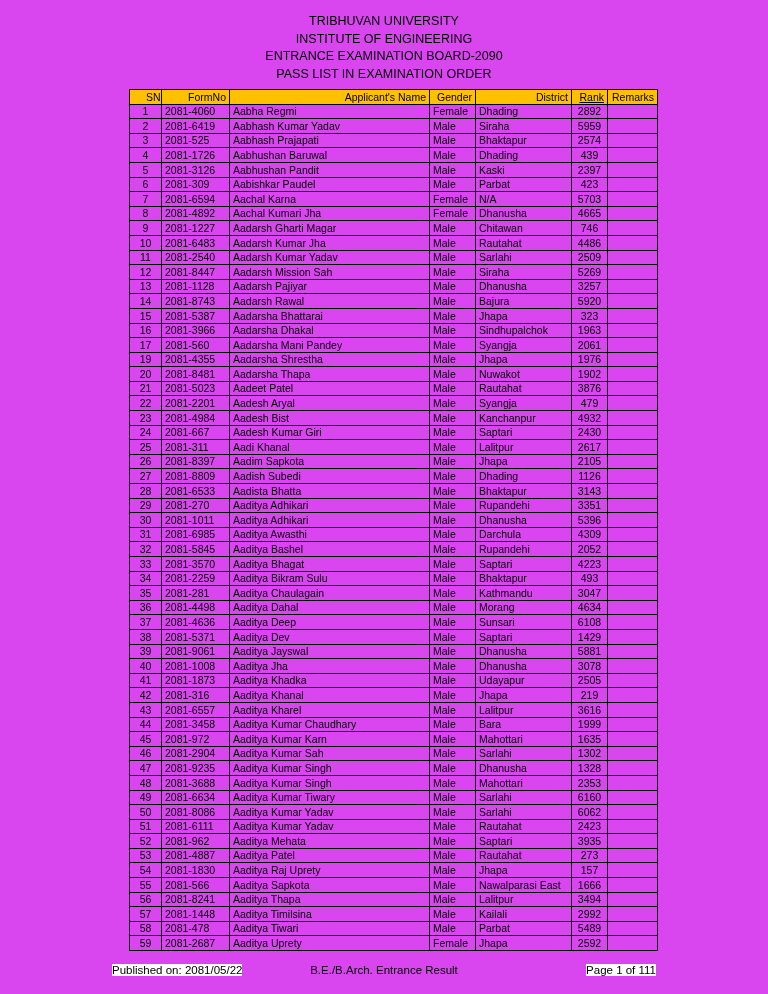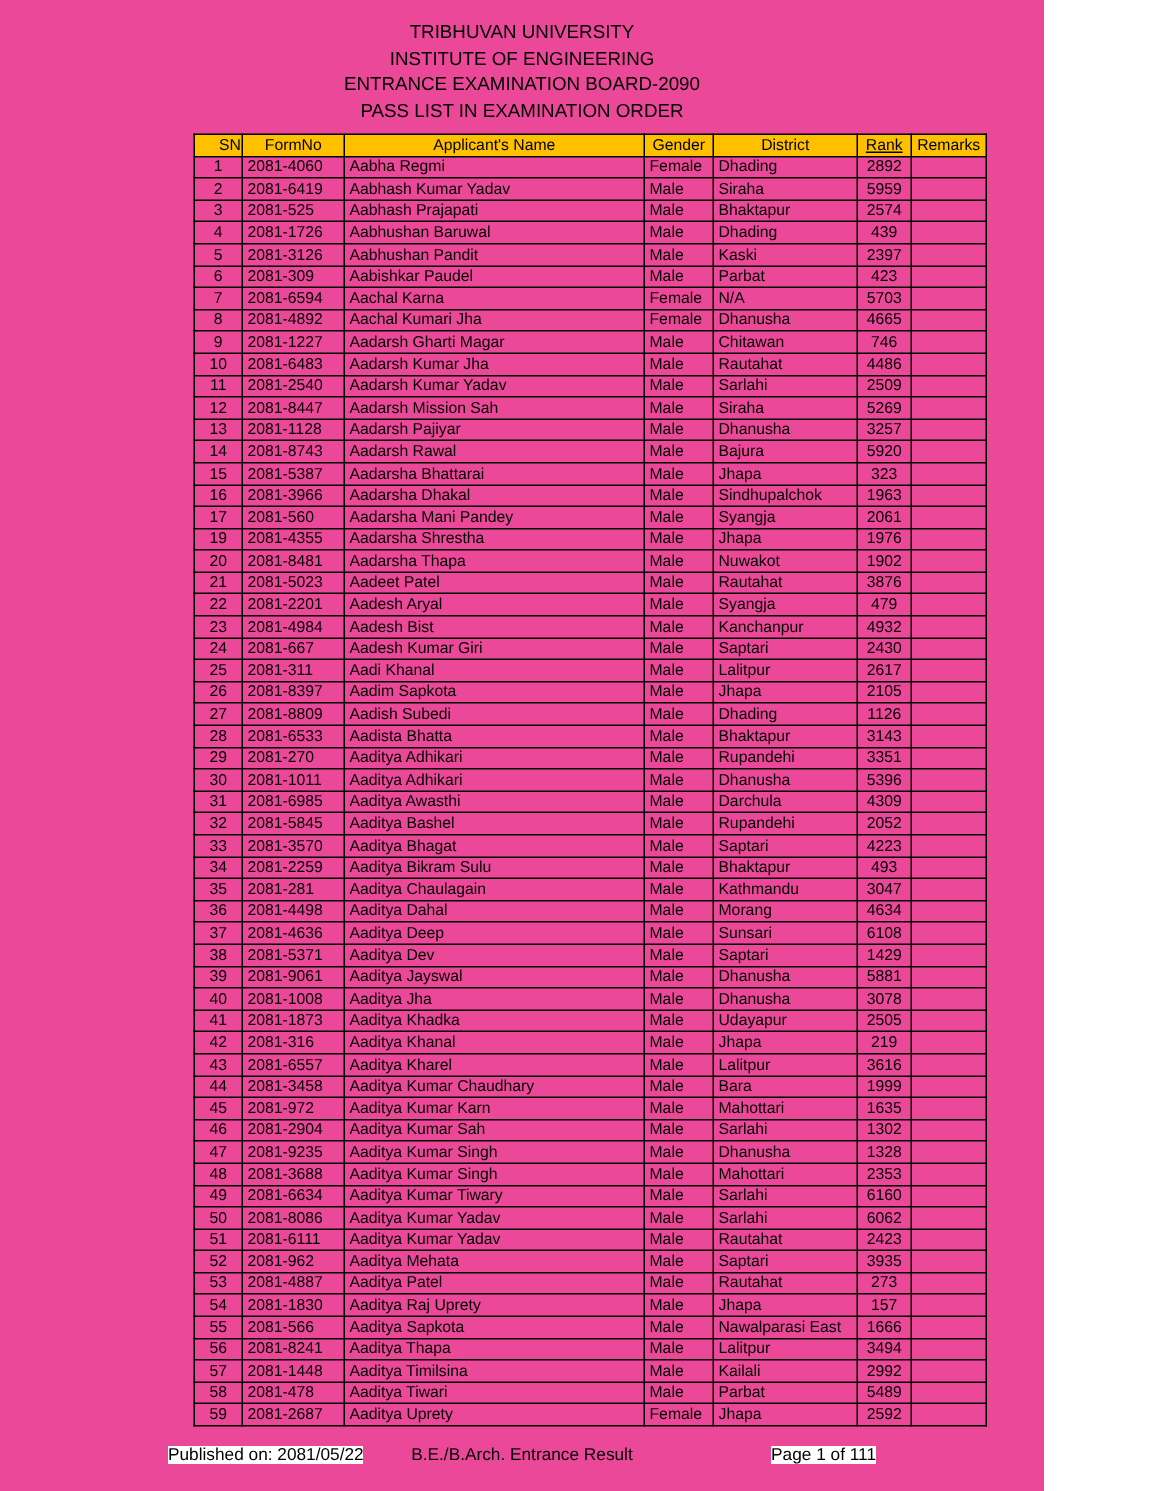--- a/index.html
+++ b/index.html
@@ -1,21 +1,21 @@
 <!DOCTYPE html>
 <html><head>
 <meta charset="utf-8">
 <style>
   * { margin: 0; padding: 0; box-sizing: border-box; }
   html, body { background: #ffffff; }
   .page {
     position: relative;
-    width: 696px;
+    width: 768px;
     height: 994px;
-    background: #ec4899;
+    background: #d946ef;
     font-family: "Liberation Sans", sans-serif;
     color: #000000;
     overflow: hidden;
   }
   .doc-header {
     padding-top: 13px;
     text-align: center;
   }
   .doc-header .title-line {
     font-size: 12.5px;
@@ -36,21 +36,21 @@
     font-size: 10.5px;
     line-height: 12.4px;
     padding: 0.6px 3px;
     white-space: nowrap;
     overflow: hidden;
     vertical-align: middle;
   }
   table.results th {
     background: #ffc000;
     font-weight: normal;
-    text-align: center;
+    text-align: right;
   }
   table.results th.c-sno { text-align: left; }
   td.c-sno { text-align: center; }
   td.c-rank { text-align: center; }
   td.c-formno, td.c-name, td.c-gender, td.c-district { text-align: left; }
   .doc-footer {
     position: absolute;
     left: 112px;
     right: 112px;
     bottom: 18px;

